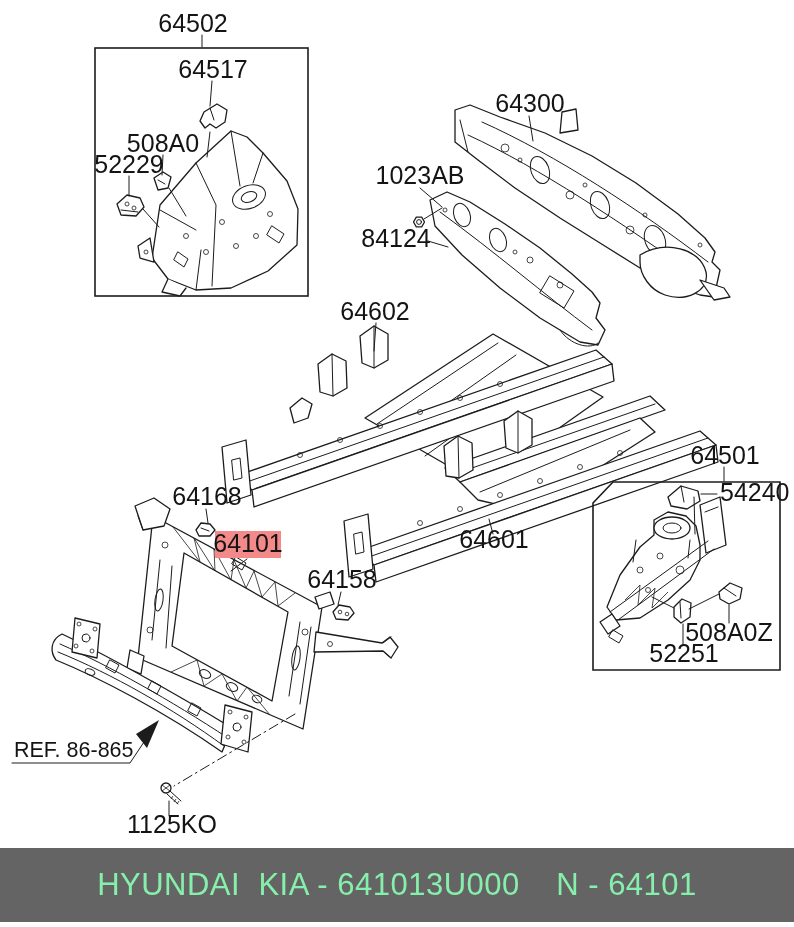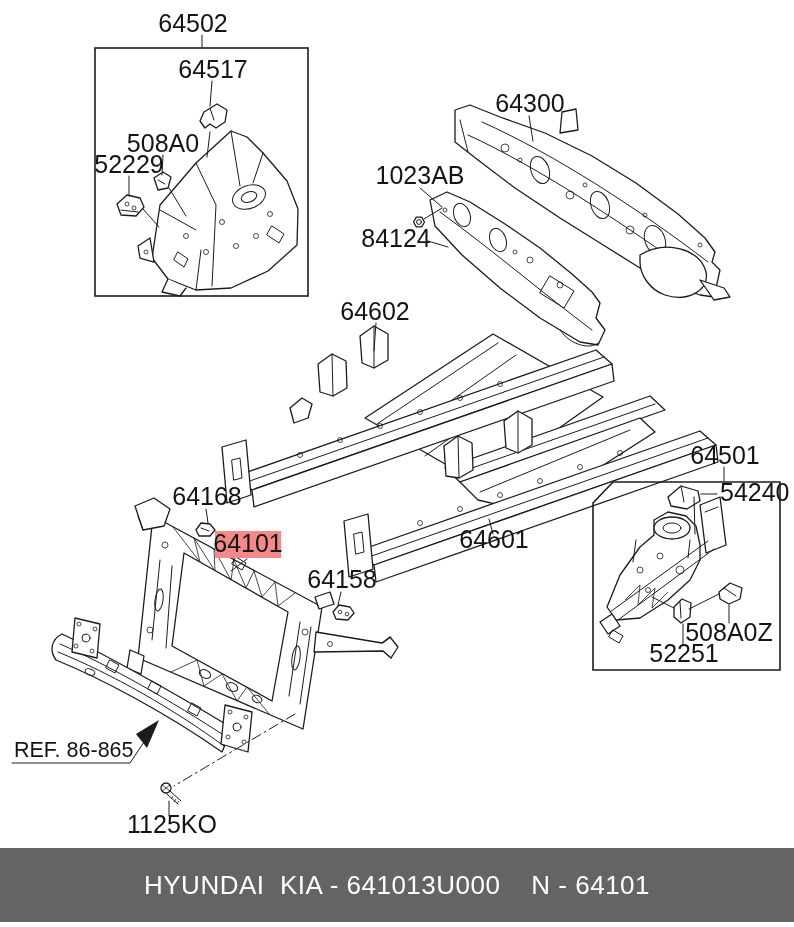--- a/index.html
+++ b/index.html
@@ -8,21 +8,21 @@
   .stage{position:absolute;left:0;top:0;width:794px;height:848px;}
   svg{display:block;}
   .lnw{fill:#ffffff;stroke:#1c1c1c;stroke-width:1.3;stroke-linejoin:round;stroke-linecap:round;}
   .thin{fill:none;stroke:#1c1c1c;stroke-width:1;stroke-linejoin:round;stroke-linecap:round;}
   .hair{fill:none;stroke:#1c1c1c;stroke-width:0.8;}
   .lbl{font-family:"Liberation Sans",sans-serif;font-size:25px;fill:#141414;}
   .lbl-s{font-family:"Liberation Sans",sans-serif;font-size:21.5px;fill:#141414;}
   .mid{text-anchor:middle;}
   .footer{position:absolute;left:0;top:848px;width:794px;height:74px;
           background:#646464;display:flex;align-items:center;justify-content:center;}
-  .footer span{color:#ffffff;font-size:26px;white-space:pre;letter-spacing:0.5px;}
+  .footer span{color:#86efac;font-size:31px;white-space:pre;letter-spacing:0.5px;}
 </style>
 </head>
 <body>
 
 <div class="stage">
 <svg width="794" height="848" viewBox="0 0 794 848">
 
   <g>
     <rect x="95" y="48" width="213" height="248" fill="none" stroke="#1c1c1c" stroke-width="1.6"></rect>
   </g>

